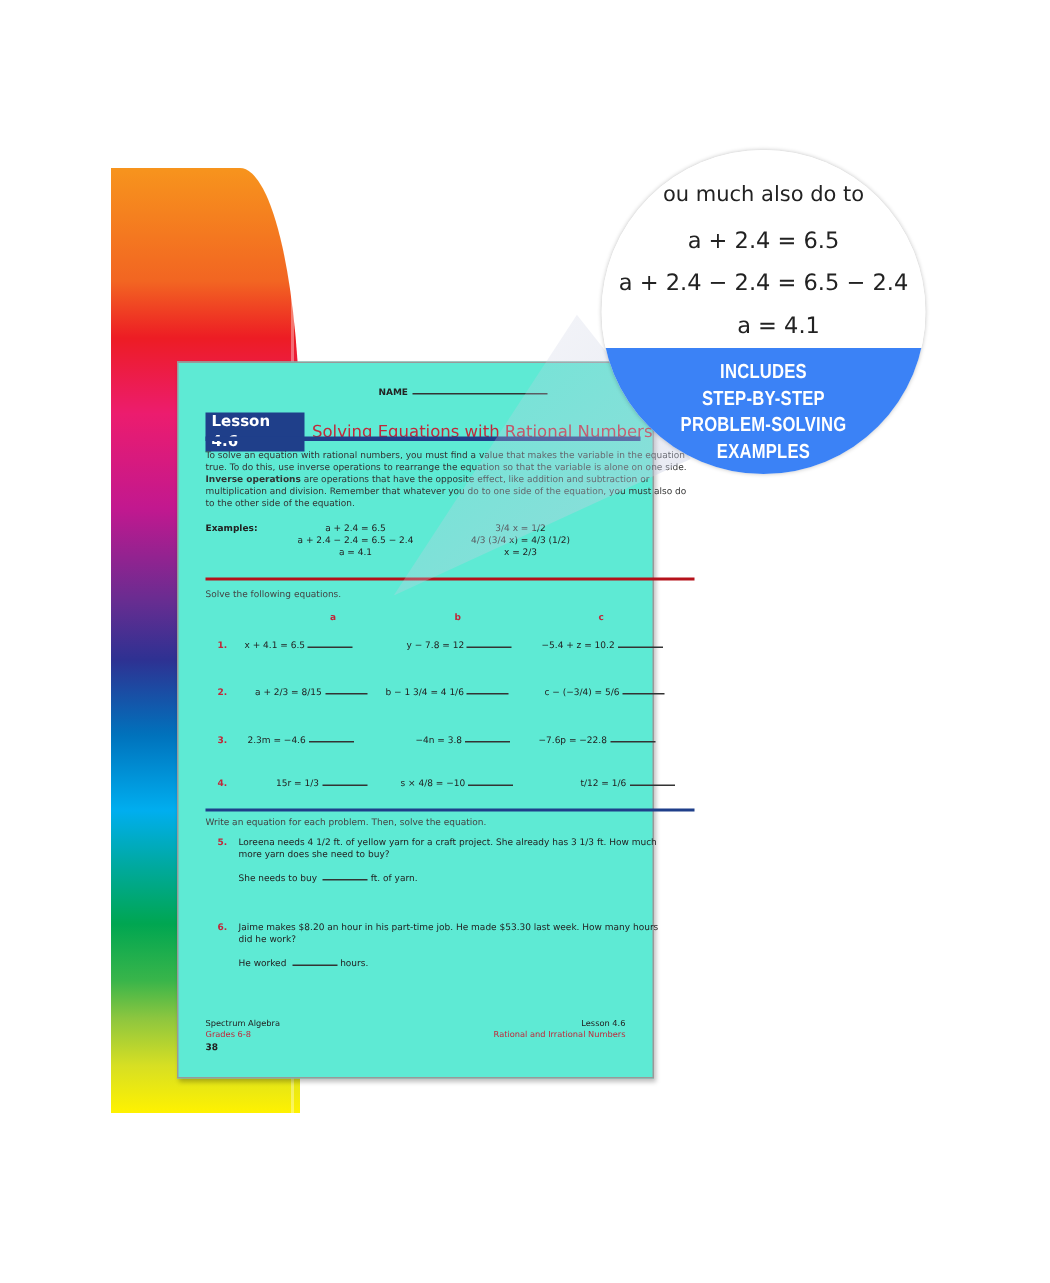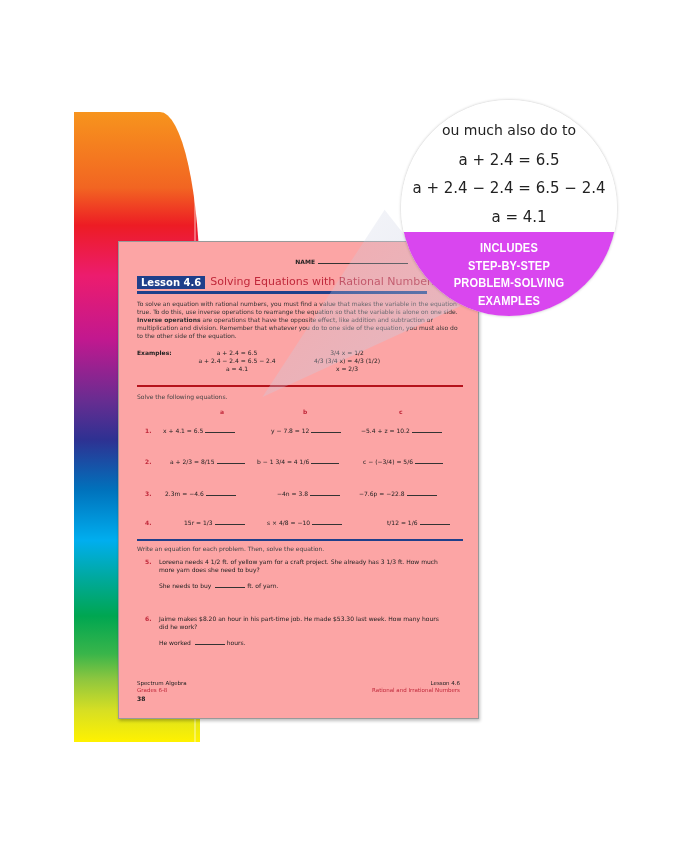--- a/index.html
+++ b/index.html
@@ -14,22 +14,22 @@
       #662d91 46%, #2e3192 52%, #0072bc 60%, #00aeef 68%, #00a99d 74%,
       #00a651 80%, #39b54a 86%, #8dc63f 90%, #d7df23 95%, #fff200 100%);
   }
   .rainbow::after {
     content: ""; position: absolute; right: 4px; top: 0; width: 6px; height: 100%;
     border-top-right-radius: 30px 180px;
     border-right: 2px solid rgba(255,255,255,0.35);
   }
 
   .page {
-    position: absolute; left: 118px; top: 241px; width: 361px; height: 478px;
-    background: #fca5a5; border: 1px solid #999;
+    position: absolute; left: 118px; top: 241px; width: 318px; height: 478px;
+    background: #5eead4; border: 1px solid #999;
     box-shadow: 1px 2px 3px rgba(0,0,0,0.25);
     font-size: 6px; line-height: 1.35;
   }
 
   .callout-wedge {
     position: absolute; left: 180px; top: 150px; width: 330px; height: 260px;
     background: linear-gradient(135deg, rgba(210,215,230,0.0), rgba(200,205,225,0.55));
     clip-path: polygon(62% 23%, 85% 60%, 25% 95%);
     pointer-events: none;
   }
@@ -72,21 +72,21 @@
   .footer-r { position: absolute; right: 18px; top: 438px; font-size: 5.5px; text-align: right; }
   .red { color: #c0283a; }
   .pg { font-weight: bold; font-size: 6px; }
 
   .badge {
     position: absolute; left: 401px; top: 100px; width: 216px; height: 216px; border-radius: 50%;
     overflow: hidden; background: #fff; box-shadow: 0 0 3px rgba(0,0,0,0.25);
   }
   .badge-top { position: absolute; left: 0; top: 0; width: 100%; height: 132px; background: #fff; }
   .badge-line { position: absolute; left: 0; width: 100%; text-align: center; font-size: 15px; color: #222; white-space: nowrap; }
-  .badge-bottom { position: absolute; left: 0; top: 132px; width: 100%; height: 90px; background: #d946ef; }
+  .badge-bottom { position: absolute; left: 0; top: 132px; width: 100%; height: 90px; background: #3b82f6; }
   .badge-caption { position: absolute; left: 0; top: 7px; width: 100%; text-align: center; color: #fff; font-weight: bold; font-size: 13.5px; line-height: 17.5px; letter-spacing: 0.2px; font-family: "Liberation Sans", sans-serif; transform: scaleX(0.82); }
 </style>
 </head>
 <body>
 
 <div class="rainbow"></div>
 
 <div class="page">
   <div class="name-row">
     <span>NAME</span><span class="name-line"></span>

